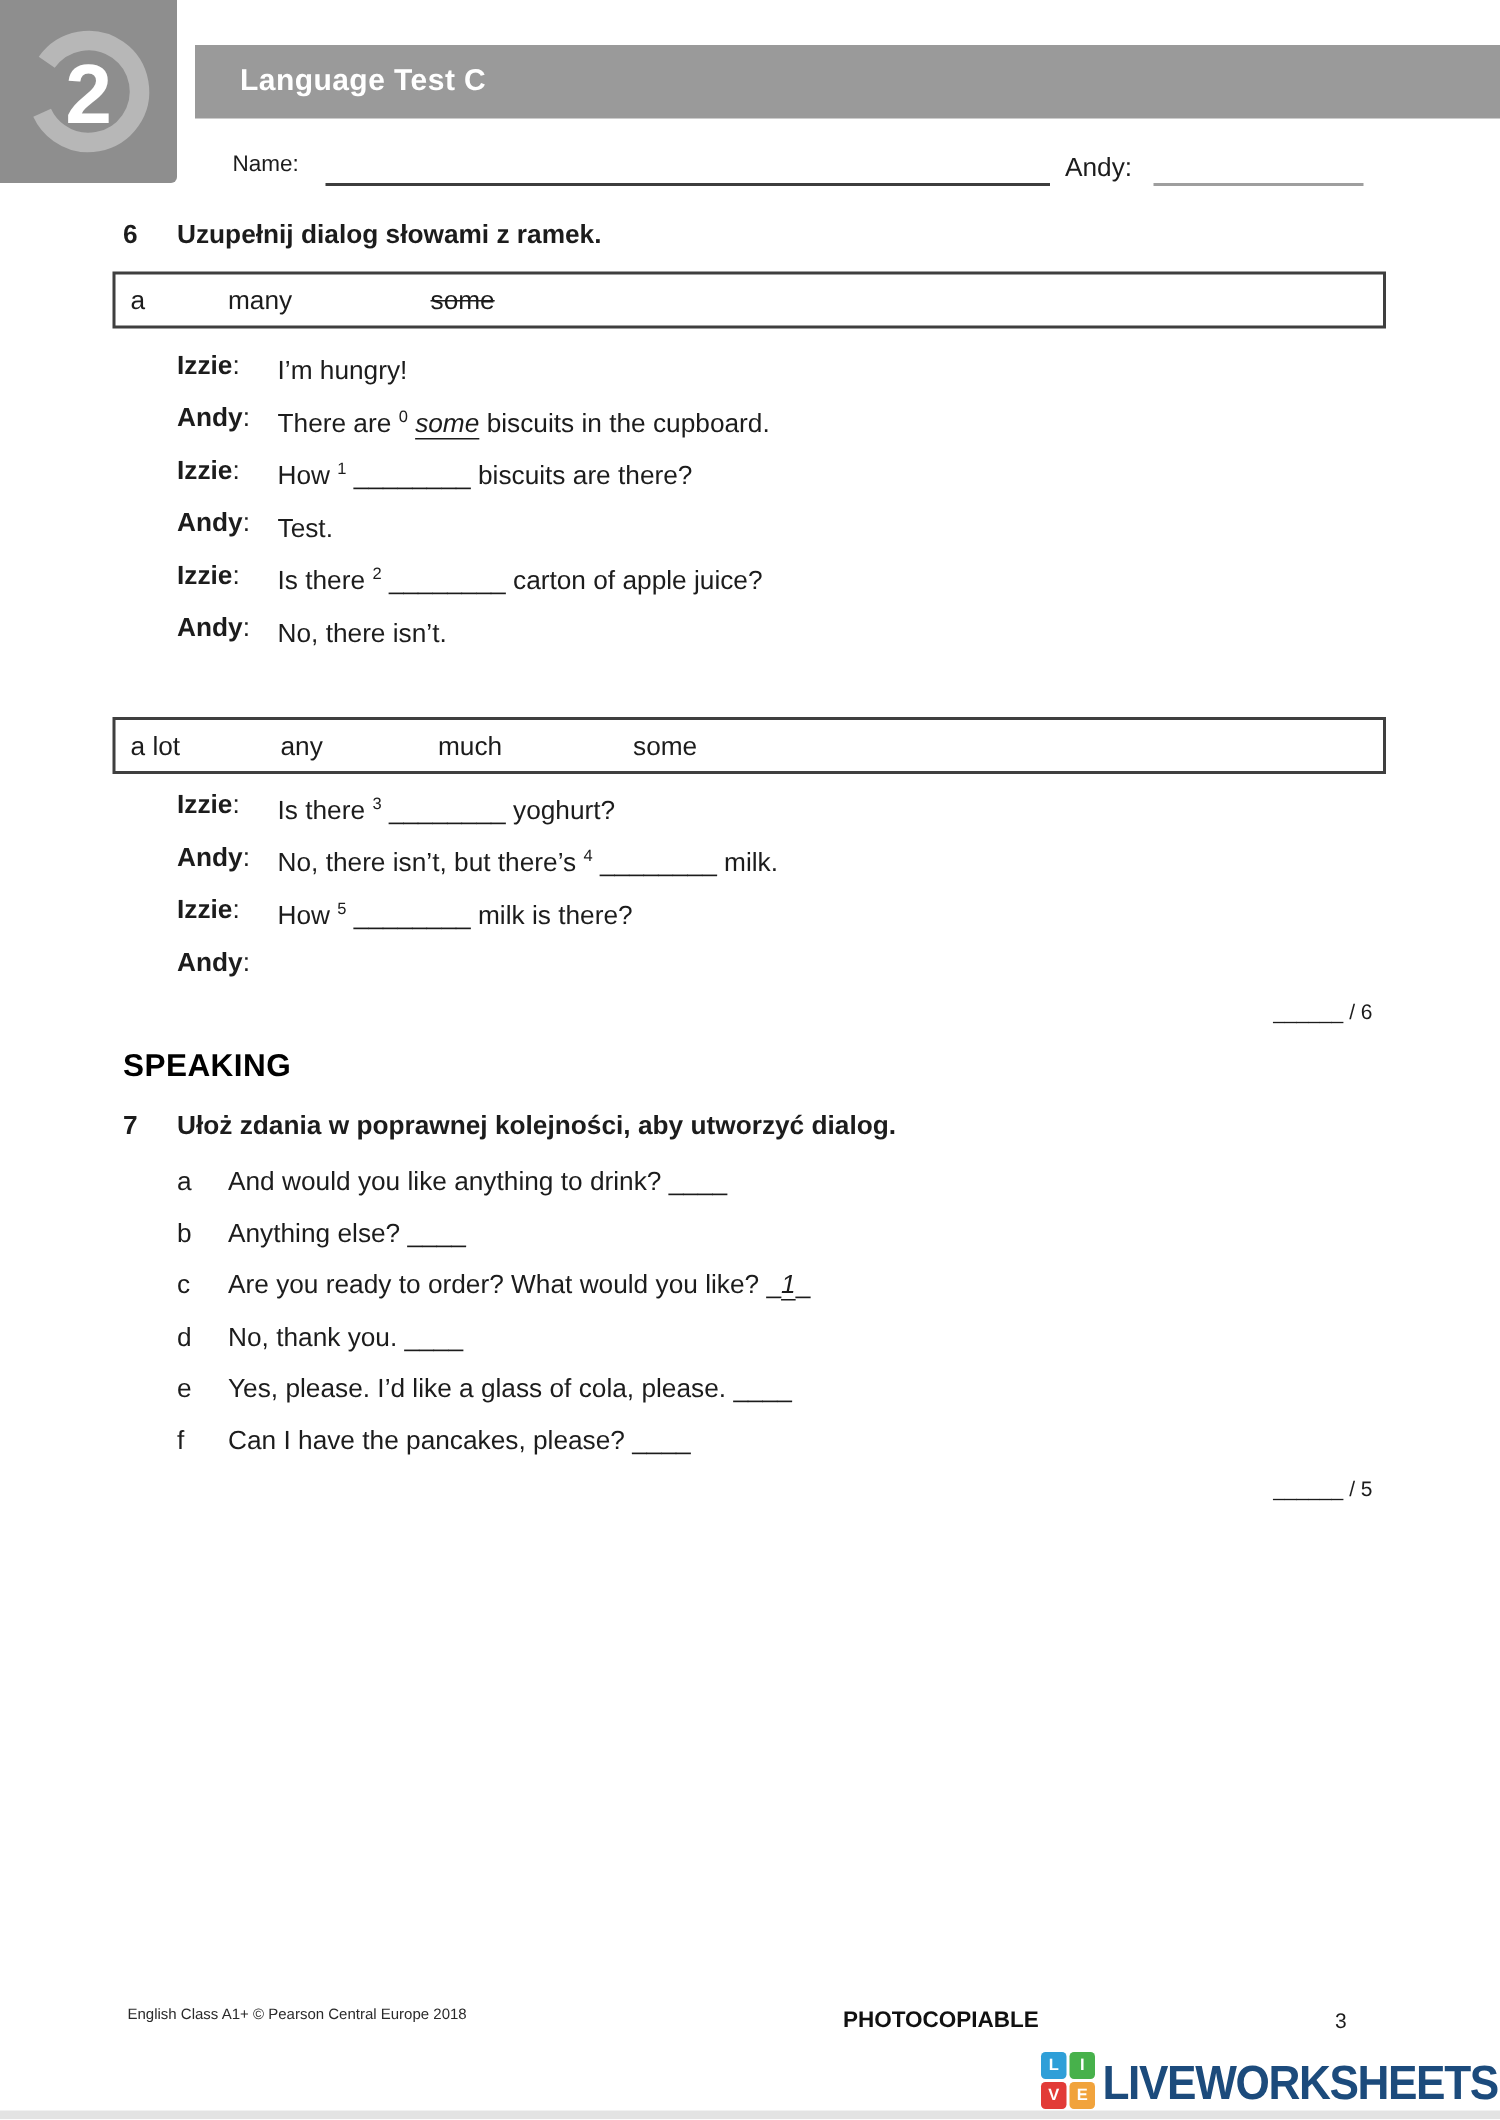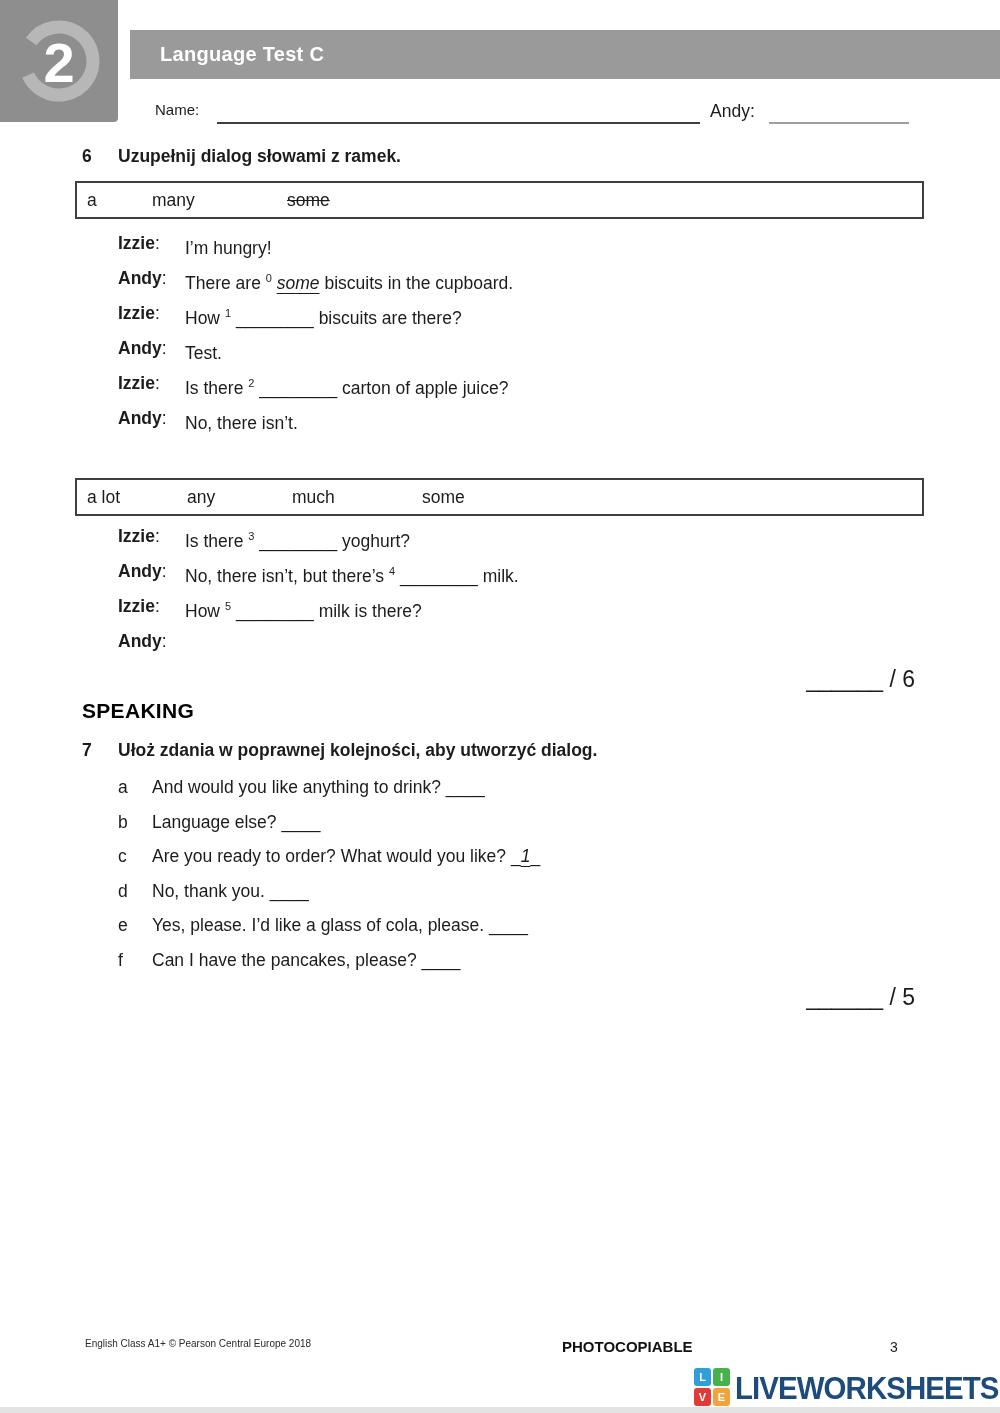--- a/index.html
+++ b/index.html
@@ -38,21 +38,21 @@
   
   .dialog { position:absolute; left:0; width:100%; }
   .dline  { position:relative; height:35px; line-height:35px; font-size:17.5px; white-space:nowrap; }
   .spk    { position:absolute; left:118px; }
   .spk b  { font-weight:bold;margin-top:18px; }
   .txt    { position:absolute; left:185px;text-align:center; }
   .txt sup{ font-size:11px; }
   .ans    { font-style:italic; text-decoration:underline; text-underline-offset:4px; }
   .blank  { letter-spacing:0; }
   
-  .score { position:absolute; right:85px; font-size:23px; text-align:right; }
+  .score { position:absolute; right:85px; font-size:14px; text-align:right; }
   
   .speaking { position:absolute; left:82px; top:699px; font-size:21px; font-weight:bold; color:#000000; letter-spacing:.3px; }
   
   .items { position:absolute; left:0; top:770px; width:100%; }
   .item  { position:relative; height:34.5px; line-height:34.5px; font-size:17.5px; white-space:nowrap; }
   .ltr   { position:absolute; left:118px; }
   .itxt  { position:absolute; left:152px; }
   
   .f-left  { position:absolute; left:85px;  top:1338px; font-size:10px; color:#2a2a2a; }
   .f-center{ position:absolute; left:562px; top:1338px; font-size:15px; font-weight:bold; color:#111; }
@@ -160,21 +160,21 @@
   <span class="exnum" style="top:740px">7</span>
   <span class="exinstr" style="top:740px">Ułoż zdania w poprawnej kolejności, aby utworzyć dialog.</span>
 
   <div class="items">
     <div class="item">
       <span class="ltr">a</span>
       <span class="itxt"><span>And would you like anything to drink?</span> <span class="blank">____</span><span class="ans"></span><span class="blank"></span></span>
     </div>
     <div class="item">
       <span class="ltr">b</span>
-      <span class="itxt"><span>Language else?</span> <span class="blank">____</span><span class="ans"></span><span class="blank"></span></span>
+      <span class="itxt"><span>Anything else?</span> <span class="blank">____</span><span class="ans"></span><span class="blank"></span></span>
     </div>
     <div class="item">
       <span class="ltr">c</span>
       <span class="itxt"><span>Are you ready to order? What would you like?</span> <span class="blank">_</span><span class="ans">1</span><span class="blank">_</span></span>
     </div>
     <div class="item">
       <span class="ltr">d</span>
       <span class="itxt"><span>No, thank you.</span> <span class="blank">____</span><span class="ans"></span><span class="blank"></span></span>
     </div>
     <div class="item">

